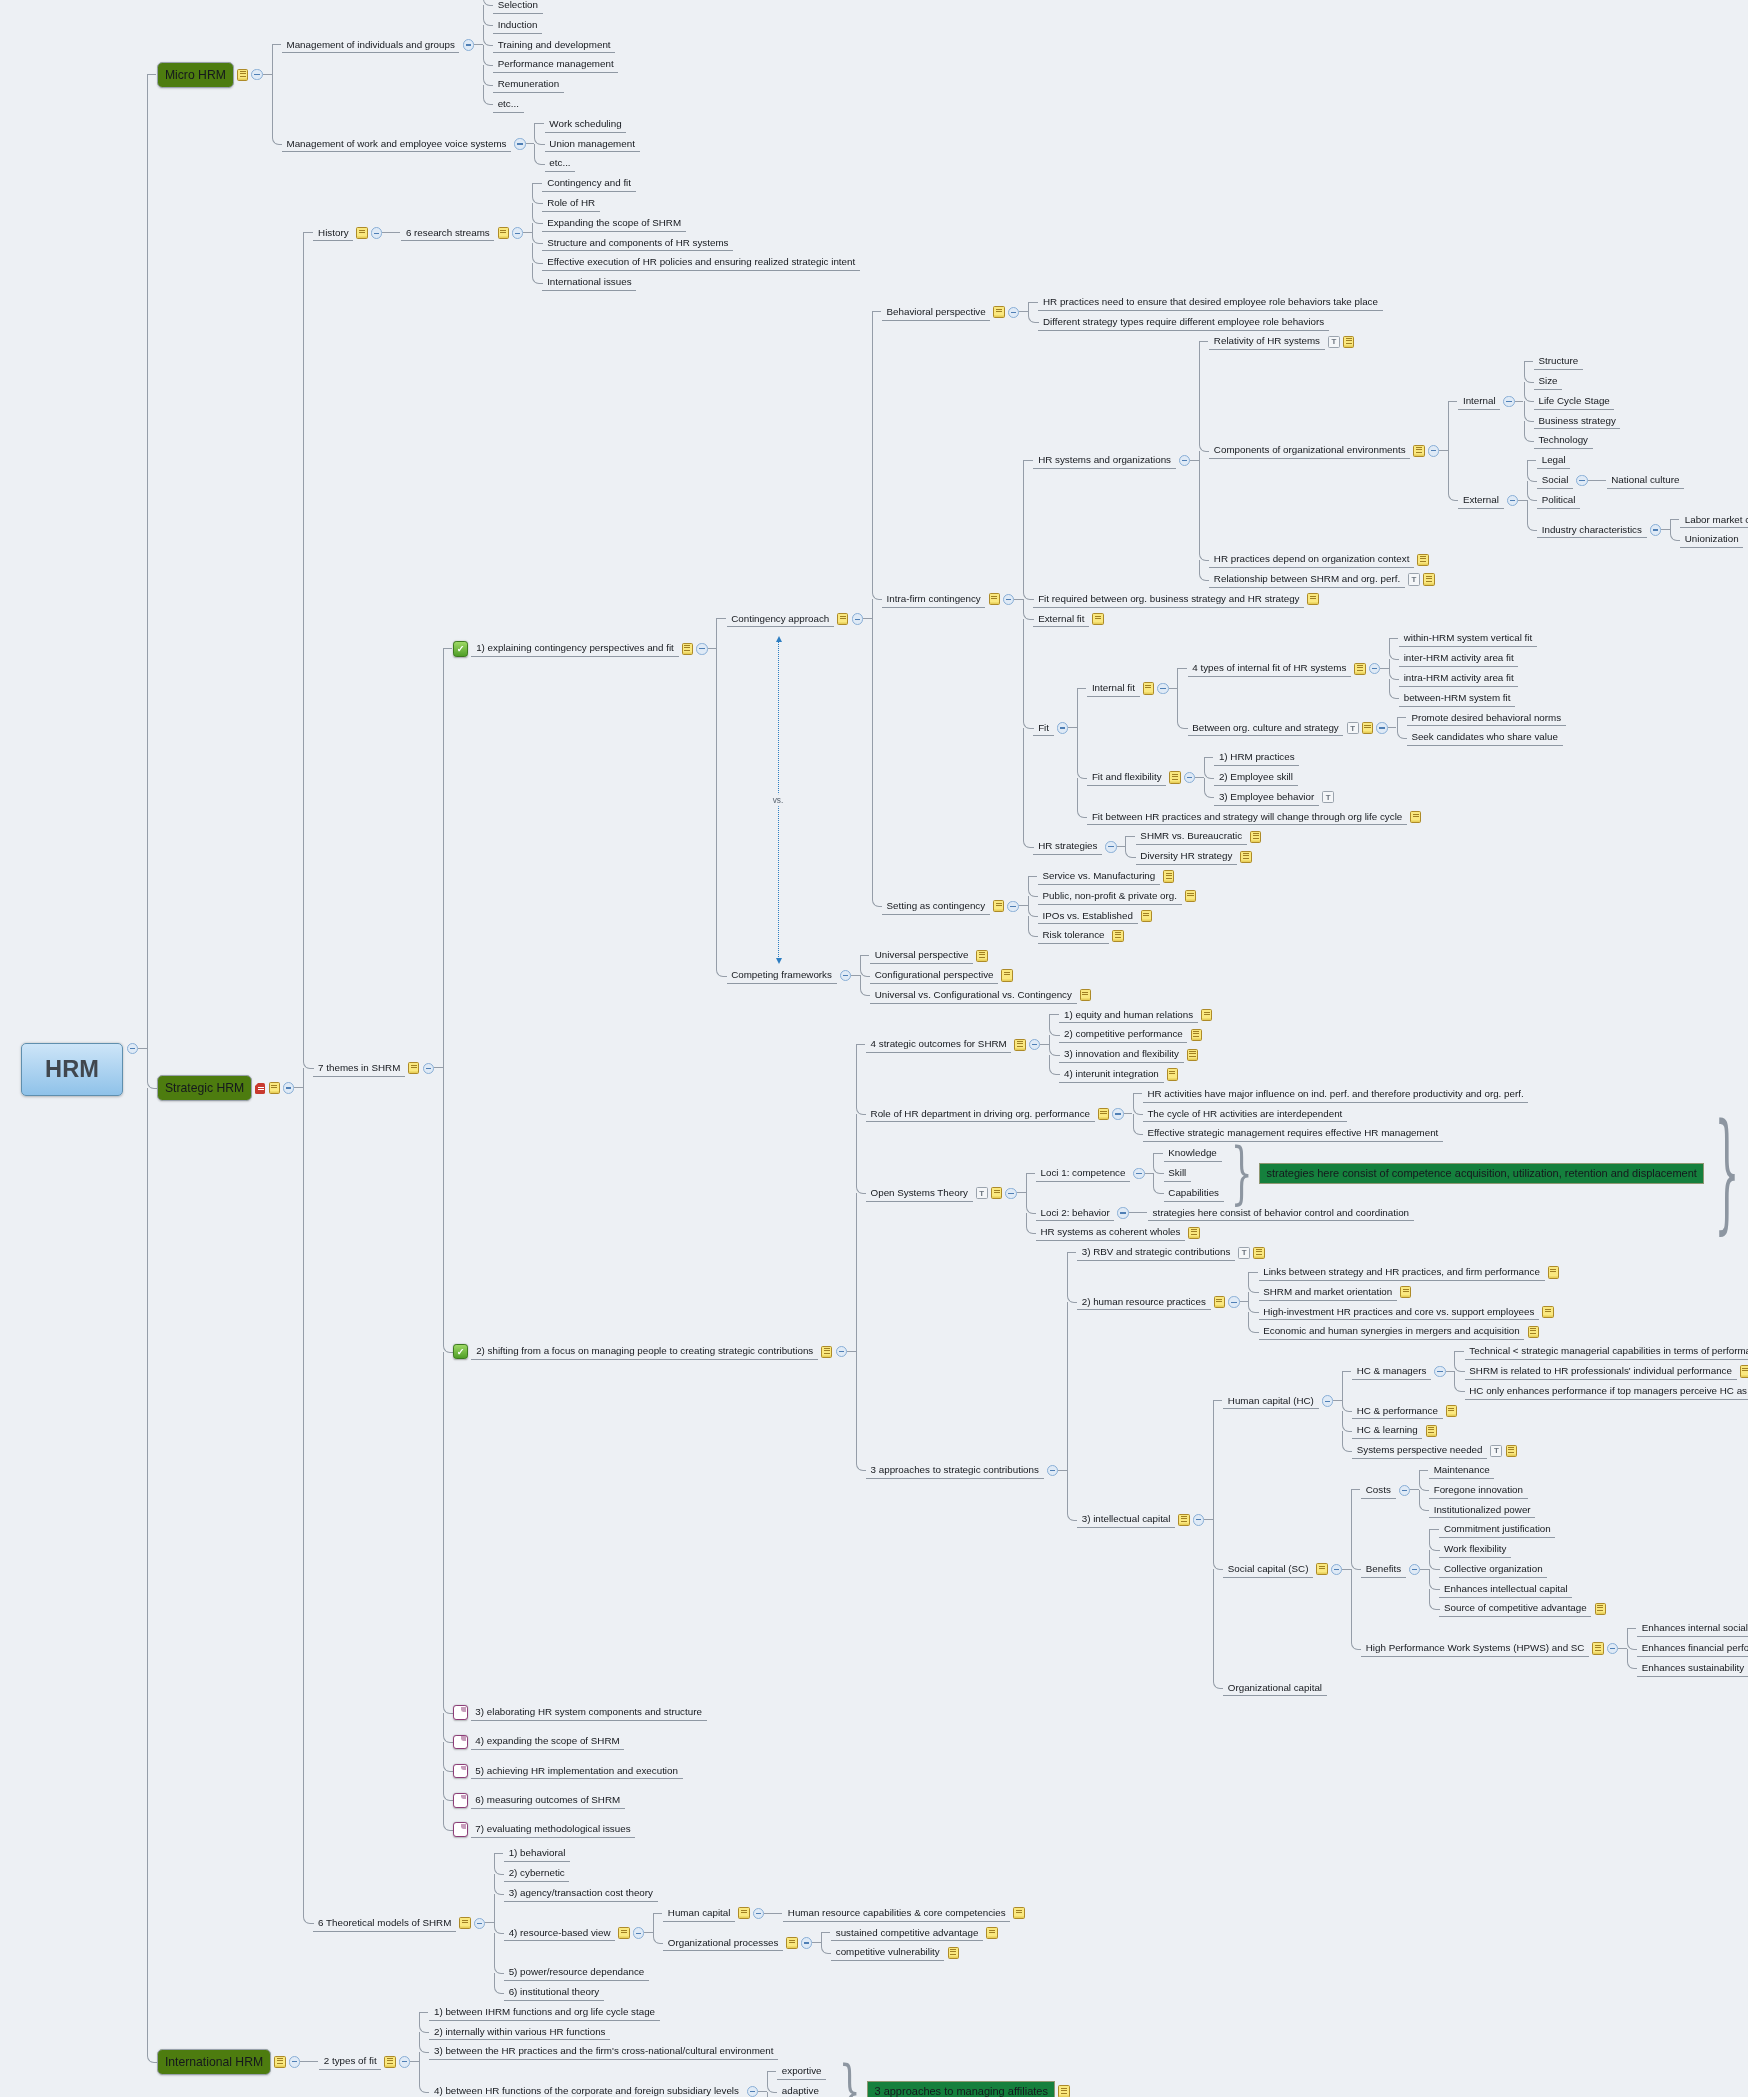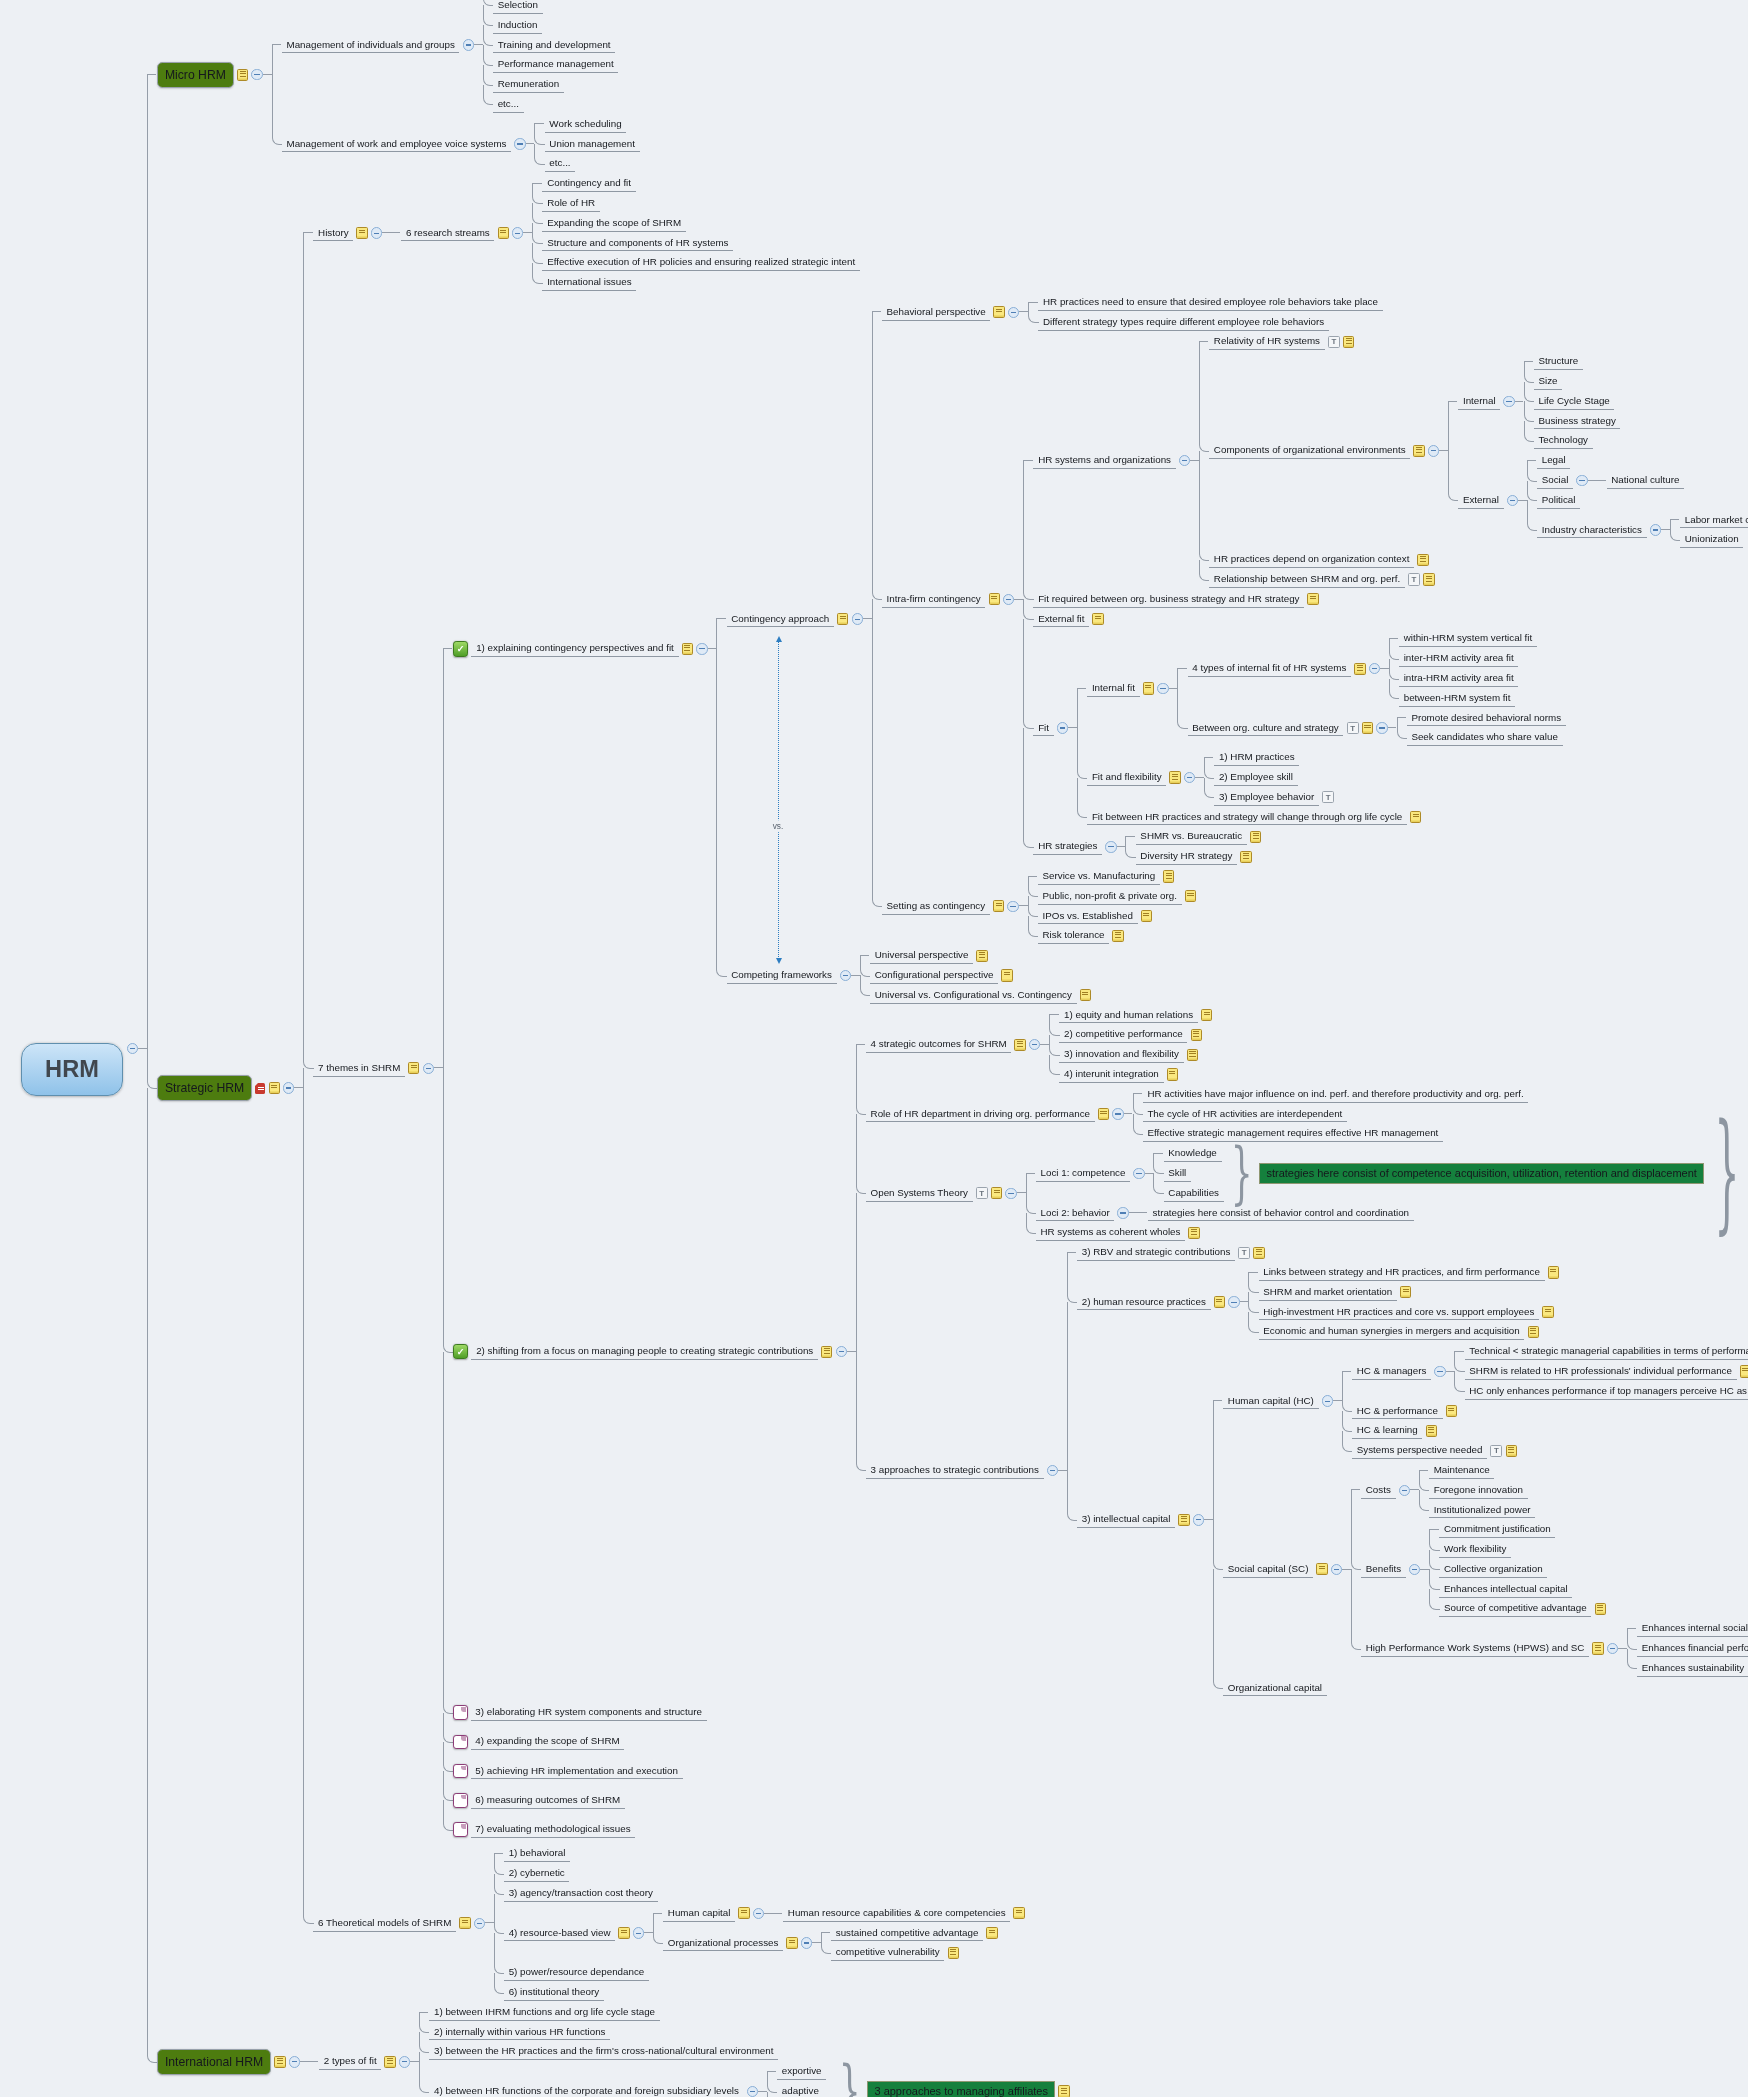--- a/index.html
+++ b/index.html
@@ -14,21 +14,21 @@
   .children{display:flex;flex-direction:column;justify-content:center;margin-left:19px;position:relative;row-gap:1.6px;}
   
   .children::before{content:"";position:absolute;left:-19px;width:8.7px;top:calc(50% - 0.8px);border-top:1.1px solid #959da8;}
   
   .children > .node::before{content:"";position:absolute;left:-10.2px;width:9.4px;top:-2.4px;height:calc(50% + 2.4px);
     border-left:1.1px solid #959da8;border-bottom:1.1px solid #959da8;border-bottom-left-radius:7px;}
   .children > .node:first-child::before{top:calc(50% - 0.8px);height:0;border-left:none;border-radius:0;border-bottom:1.1px solid #959da8;}
   .children > .node::after{content:"";position:absolute;left:-10.2px;top:50%;bottom:-2.4px;border-left:1.1px solid #959da8;}
   .children > .node:last-child::after{display:none;}
   .label{font-size:9.8px;white-space:nowrap;padding:0.8px 4.7px 1.6px;border-bottom:1px solid #8f98a3;line-height:1.35;}
-  .t-root{background:linear-gradient(#cde5f8,#8fc2e9);border:1.2px solid #5f8fae;border-radius:15px;
+  .t-root{background:linear-gradient(#cde5f8,#8fc2e9);border:1.2px solid #5f8fae;border-radius:5px;
     font-size:23.6px;font-weight:bold;color:#41474e;padding:9.4px 23.6px;box-shadow:0 0.8px 2.4px rgba(0,0,0,.25);margin-top:42px;}
   .t-main{background:#4d7c0f;border:0.8px solid #99a1ab;border-radius:5.5px;padding:3.9px 7px;font-size:12.2px;
     box-shadow:0 0.8px 1.6px rgba(0,0,0,.15);border-bottom:0.8px solid #99a1ab;}
   .t-callout{background:#15803d;border:0.8px solid #8f9772;padding:2.4px 6.3px;font-size:11px;border-bottom:0.8px solid #8f9772;}
   
   .ic{flex:0 0 auto;display:inline-block;}
   .ic-note{width:9.4px;height:10.2px;border:0.8px solid #ad8a28;background:#fae87f;border-radius:1.6px;
     box-shadow:inset 0 -1.6px 0 #e8cf5a;position:relative;}
   .ic-note::after{content:"";position:absolute;left:1.6px;right:1.6px;top:1.6px;height:5.5px;
     background:repeating-linear-gradient(to bottom,#a07f22 0,#a07f22 0.8px,transparent 0.8px,transparent 2.4px);}
@@ -1061,15 +1061,15 @@
                 </div>
               </div>
             </div>
           </div>
         </div>
       </div>
     </div>
     <div class="vs-line" style="left: 778px; top: 642px; height: 315px;"></div>
     <div class="vs-head vs-head-up" style="left: 776px; top: 636px;"></div>
     <div class="vs-head vs-head-down" style="left: 776px; top: 958px;"></div>
-    <div class="vs-text" style="left: 778px; top: 826px;">vs.</div>
+    <div class="vs-text" style="left: 778px; top: 800px;">vs.</div>
   </div>
 
 
 </body></html>

